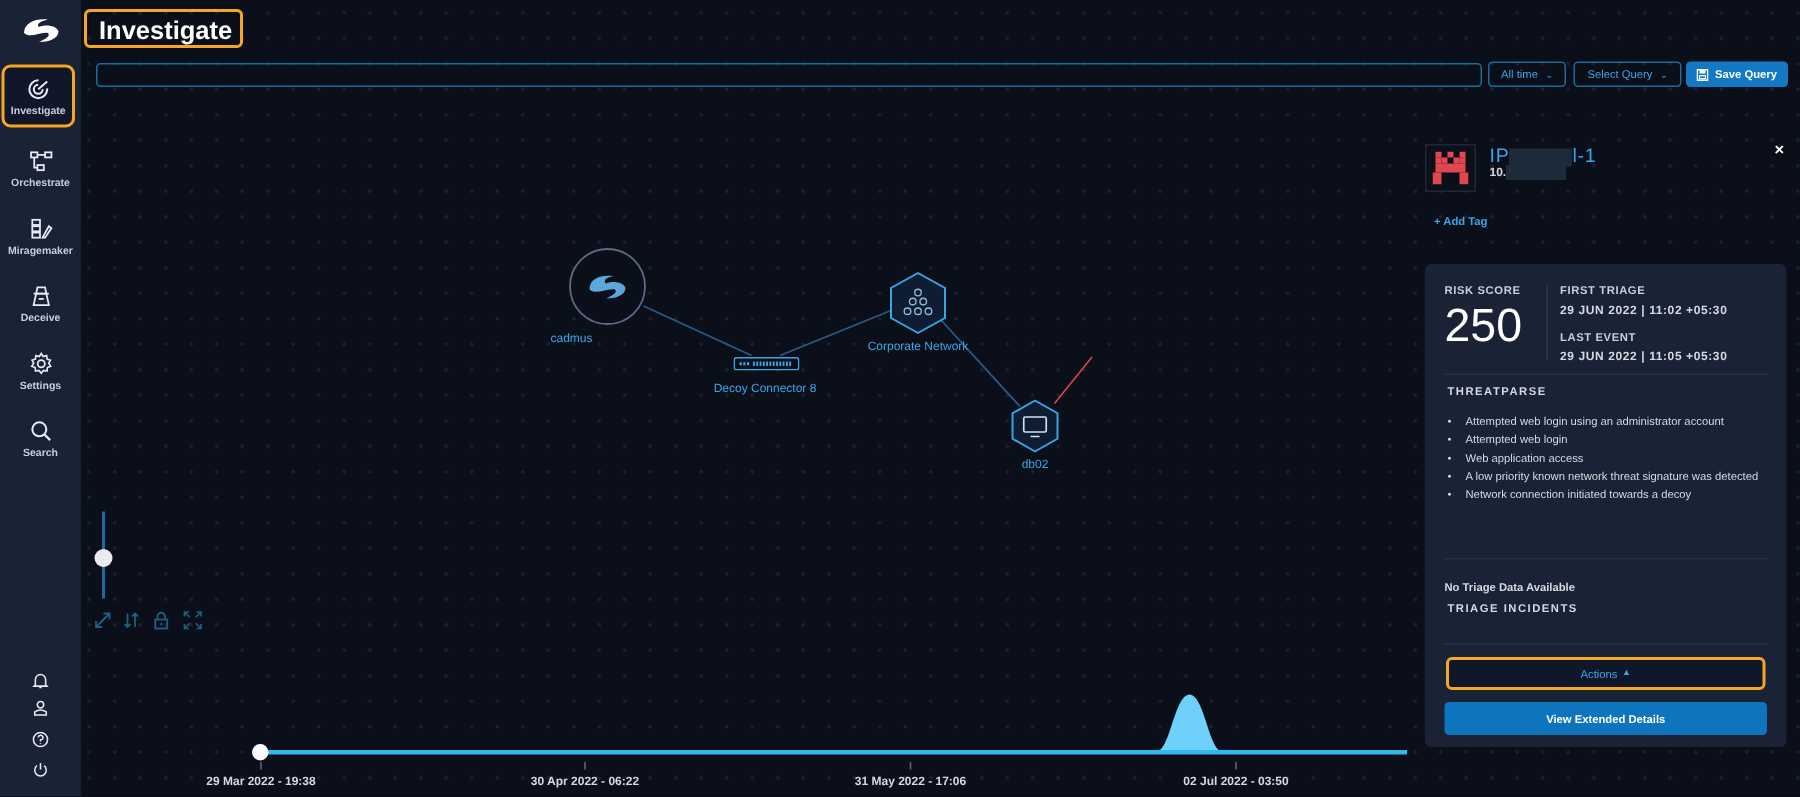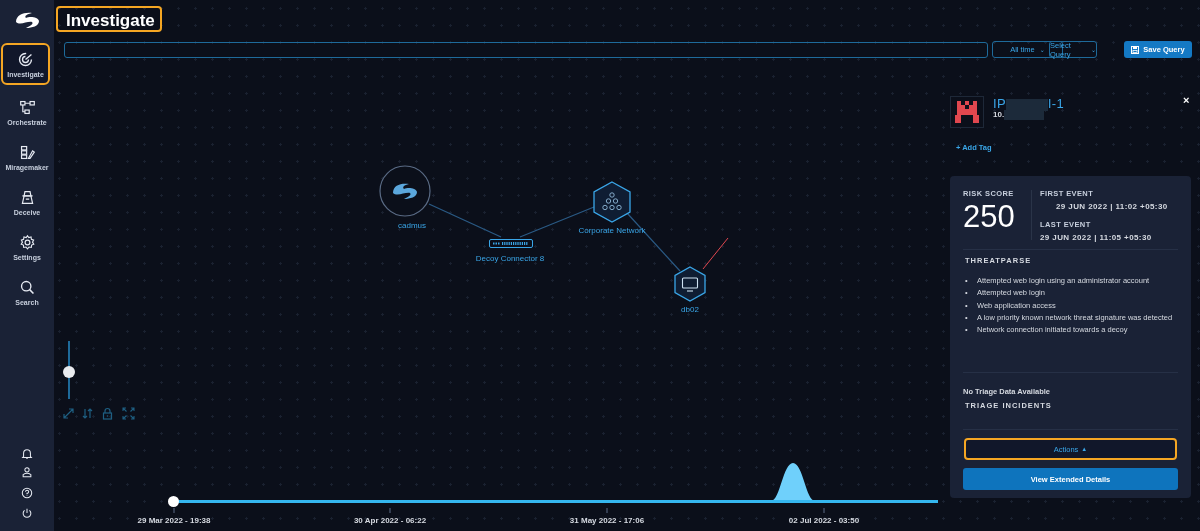--- a/index.html
+++ b/index.html
@@ -143,25 +143,25 @@
     <div class="bottom-icon" style="top:503px;">
       <svg viewBox="0 0 14 14">
         <path d="M4.2 4 A4.5 4.5 0 1 0 9.8 4" fill="none" stroke="#e6eaf2" stroke-width="1.2"></path>
         <line x1="7" y1="2" x2="7" y2="7" stroke="#e6eaf2" stroke-width="1.2"></line>
       </svg>
     </div>
   </div>
 
   <div class="page-title">Investigate</div>
   <input class="query-input" type="text" value="" style="">
-  <div class="dd" style="left:992px;width:71px;">
+  <div class="dd" style="left:992px;width:52px;">
     <span>All time</span>
     <span style="font-size:6px;">⌄</span>
   </div>
-  <div class="dd" style="left:1049px;width:48px;">
+  <div class="dd" style="left:1049px;width:72px;">
     <span>Select Query</span>
     <span style="font-size:6px;">⌄</span>
   </div>
   <div class="save-btn">
     <svg width="8" height="8" viewBox="0 0 8 8">
       <rect x="0.5" y="0.5" width="7" height="7" fill="none" stroke="#fff" stroke-width="1"></rect>
       <rect x="2" y="0.5" width="4" height="2.5" fill="#fff"></rect>
       <rect x="2" y="4.5" width="4" height="2" fill="none" stroke="#fff" stroke-width="0.8"></rect>
     </svg>
     <span>Save Query</span>
@@ -173,21 +173,21 @@
     <line x1="627" y1="213" x2="680" y2="271" stroke="#2a5a85" stroke-width="1.2"></line>
     <line x1="703" y1="269" x2="728" y2="238" stroke="#e0474f" stroke-width="1"></line>
   </svg>
 
   <div class="node" style="left:379px;top:165px;width:52px;height:52px;">
     <svg width="52" height="52" viewBox="0 0 52 52">
       <circle cx="26" cy="26" r="25" fill="#0b0f1a" stroke="#5a6b85" stroke-width="1.2"></circle>
       <path d="M14 28 C14 20 22 18 30 19 C25 20 23 22 25 24 C29 22 37 23 38 27 C38 32 31 34 25 34 C29 32 33 30 31 28 C26 27 18 32 14 28 Z" fill="#5ba7dc"></path>
     </svg>
   </div>
-  <div class="node-label" style="left:412px;top:221px;">cadmus</div>
+  <div class="node-label" style="left:381px;top:221px;">cadmus</div>
 
   <div class="node" style="left:489px;top:234px;width:44px;height:9px;">
     <svg width="44" height="9" viewBox="0 0 44 9">
       <rect x="0.5" y="0.5" width="43" height="8" rx="1.5" fill="#0b0f1a" stroke="#3aa6e8" stroke-width="1"></rect>
       <g fill="#3aa6e8">
         <rect x="4" y="3.5" width="1.5" height="2"></rect>
           <rect x="6.5" y="3.5" width="1.5" height="2"></rect>
           <rect x="9" y="3.5" width="1.5" height="2"></rect>
         <rect x="13" y="3" width="1.2" height="3"></rect>
           <rect x="15.2" y="3" width="1.2" height="3"></rect>
@@ -286,22 +286,22 @@
   </div>
   <div class="entity-ip">
     <span>10.</span><span class="redact-sm"></span>
   </div>
   <div class="add-tag">+ Add Tag</div>
 
   <div class="card">
     <div class="risk-label">RISK SCORE</div>
     <div class="risk-value">250</div>
     <div class="vsep"></div>
-    <div class="ev-label" style="top:13px;">FIRST EVENT</div>
-    <div class="ev-val" style="top:26px;margin-left:16px;">29 JUN 2022 | 11:02 +05:30</div>
+    <div class="ev-label" style="top:13px;">FIRST TRIAGE</div>
+    <div class="ev-val" style="top:26px;">29 JUN 2022 | 11:02 +05:30</div>
     <div class="ev-label" style="top:44px;">LAST EVENT</div>
     <div class="ev-val" style="top:57px;">29 JUN 2022 | 11:05 +05:30</div>
     <div class="hsep" style="top:73px;"></div>
 
     <div class="sec-title" style="top:80px;">THREATPARSE</div>
     <ul class="tp-list">
       <li>Attempted web login using an administrator account</li>
       <li>Attempted web login</li>
       <li>Web application access</li>
       <li>A low priority known network threat signature was detected</li>

